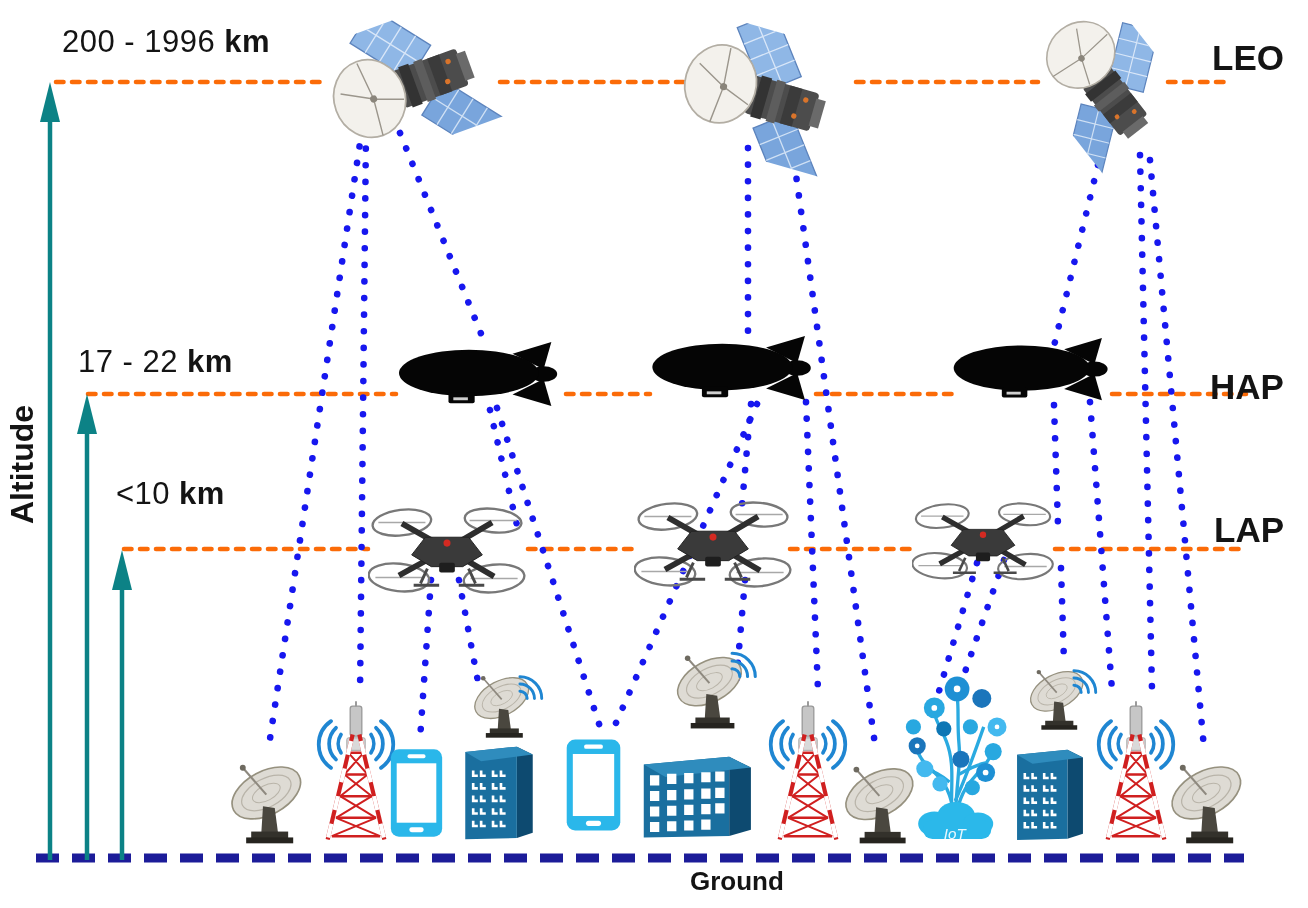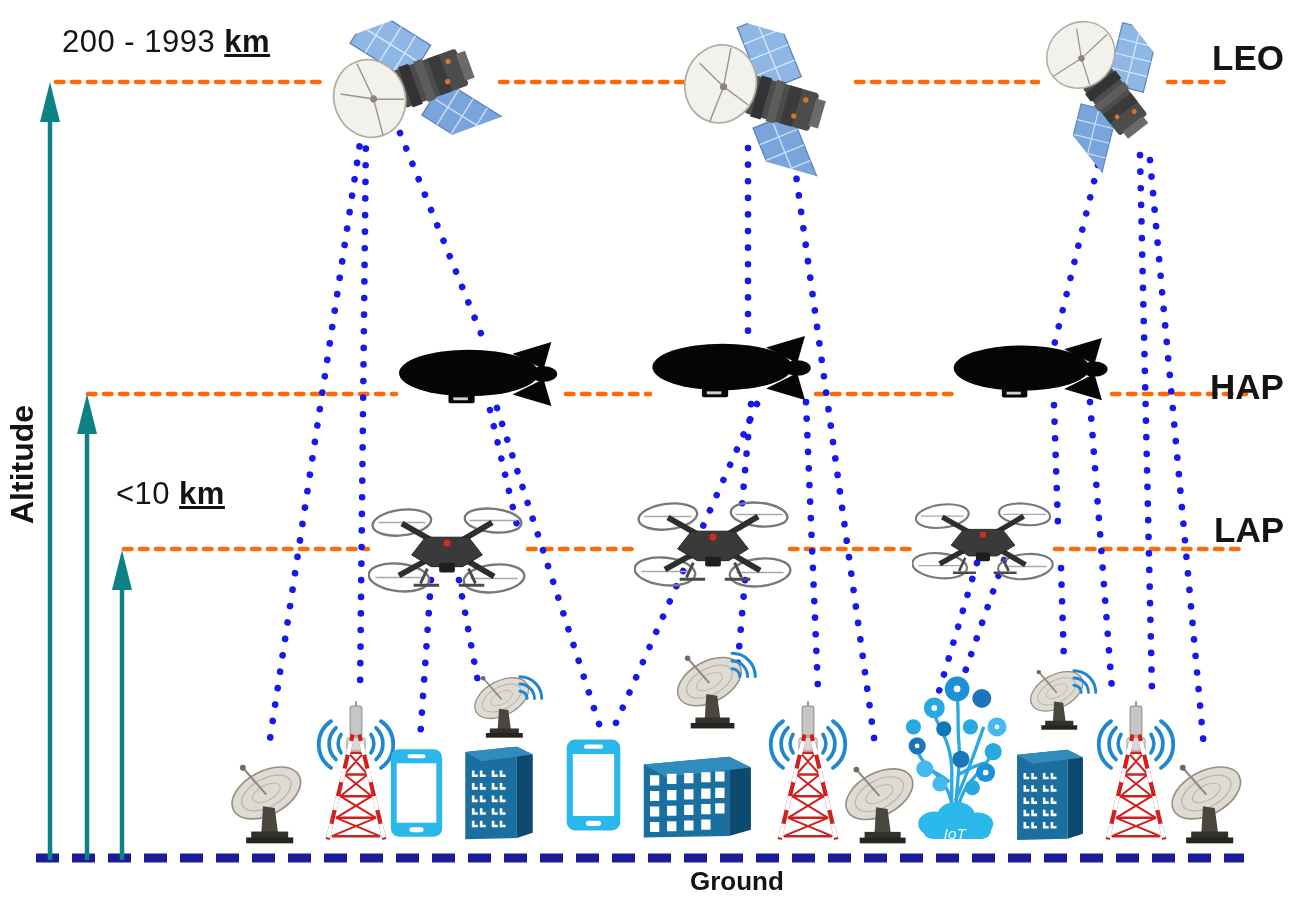--- a/index.html
+++ b/index.html
@@ -3,21 +3,21 @@
 <meta charset="utf-8">
 <style>
   html,body{margin:0;padding:0;background:#ffffff;}
   #canvas{
     position:relative;width:1308px;height:908px;background:#ffffff;overflow:hidden;
     font-family:"Liberation Sans", sans-serif;color:#111;
   }
   #scene{position:absolute;left:0;top:0;}
   .txt{position:absolute;white-space:nowrap;color:#141414;}
   .range-label{font-size:31px;font-weight:400;letter-spacing:.5px;}
-  .range-label .u{font-weight:700;margin-left:9px;text-decoration:underline;}
+  .range-label .u{font-weight:700;margin-left:9px;}
   .layer-name{font-size:35px;font-weight:700;}
   #lbl-ground{font-size:26px;font-weight:700;margin-left:44px;}
   #lbl-altitude{
     font-size:32px;font-weight:700;transform:rotate(-90deg);transform-origin:0 0;
   }
 </style>
 </head>
 <body>
 
 <div id="canvas">
@@ -296,21 +296,24 @@
     <line x1="50" y1="860" x2="50" y2="118" stroke-width="4.5"></line>
     <polygon points="50,82 40,122 60,122" stroke="none"></polygon>
     <line x1="87" y1="860" x2="87" y2="430" stroke-width="4.5"></line>
     <polygon points="87,394 77,434 97,434" stroke="none"></polygon>
     <line x1="122" y1="860" x2="122" y2="586" stroke-width="4.5"></line>
     <polygon points="122,550 112,590 132,590" stroke="none"></polygon>
   </g>
 </svg>
 
 <div class="txt range-label" style="left:62px;top:24px">
-  <span>200 - 1993</span><b class="u">km</b>
+  <span>200 - 1996</span><b class="u">km</b>
+</div>
+<div class="txt range-label" style="left:78px;top:344px">
+  <span>17 - 22</span><b class="u">km</b>
 </div>
 <div class="txt range-label" style="left:116px;top:476px">
   <span>&lt;10</span><b class="u">km</b>
 </div>
 
 <div class="txt layer-name" style="left:1212px;top:38px">LEO</div>
 <div class="txt layer-name" style="left:1210px;top:367px">HAP</div>
 <div class="txt layer-name" style="left:1214px;top:510px">LAP</div>
 
 <div class="txt" id="lbl-ground" style="left:646px;top:866px">Ground</div>

